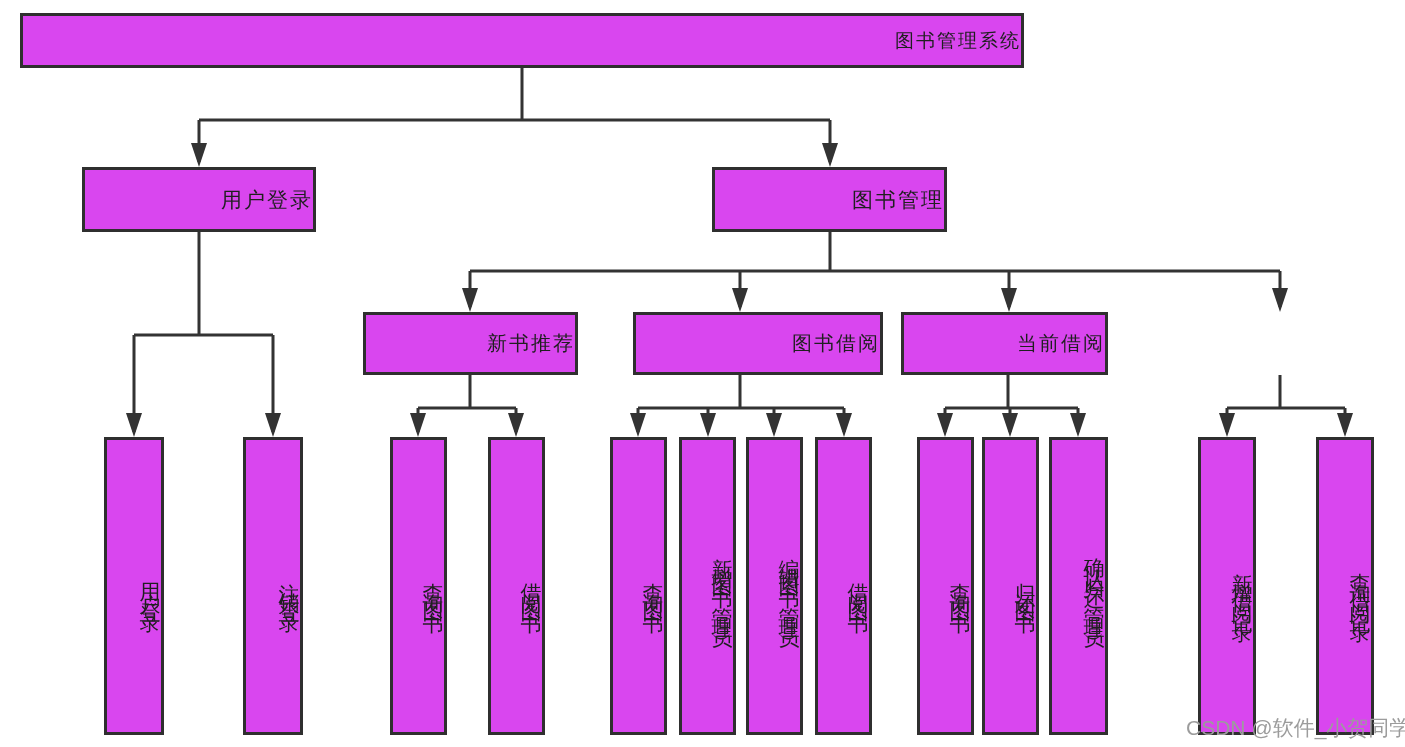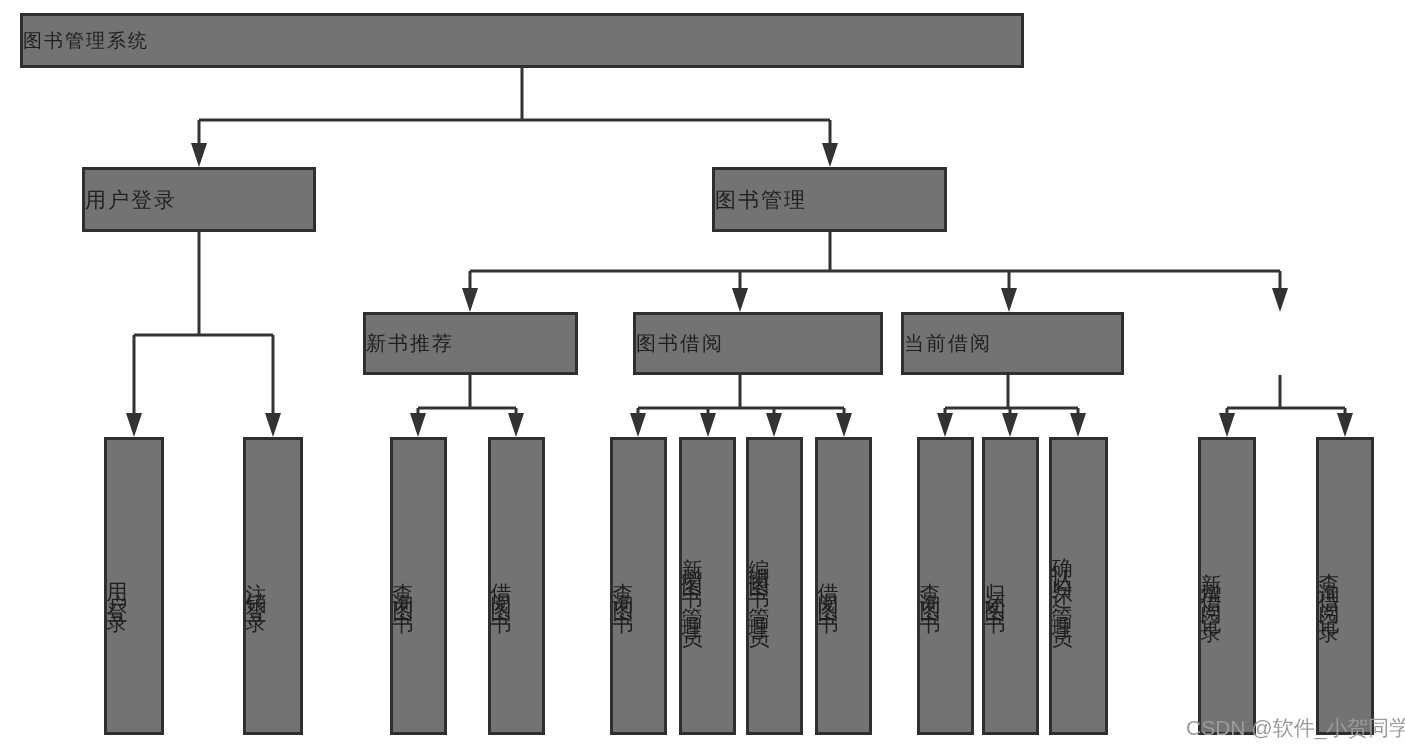--- a/index.html
+++ b/index.html
@@ -18,25 +18,25 @@
   .connectors {
     position: absolute;
     left: 0; top: 0;
     width: 1405px;
     height: 747px;
     z-index: 1;
   }
   .box {
     position: absolute;
     box-sizing: border-box;
-    background: #737373;
+    background: #d946ef;
     border: 3px solid #2f2f2f;
     display: flex;
     align-items: center;
-    justify-content: flex-start;
+    justify-content: flex-end;
     z-index: 2;
     color: #1f1f1f;
   }
   .box.h .lbl {
     font-size: 20px;
     letter-spacing: 2px;
     white-space: nowrap;
   }
   .box.root .lbl {
     font-size: 19px;
@@ -123,21 +123,21 @@
   <div class="box h l2" style="left:712px;top:167px;width:235px;height:65px">
     <span class="lbl">图书管理</span>
   </div>
 
   <div class="box h" style="left:363px;top:312px;width:215px;height:63px">
     <span class="lbl">新书推荐</span>
   </div>
   <div class="box h" style="left:633px;top:312px;width:250px;height:63px">
     <span class="lbl">图书借阅</span>
   </div>
-  <div class="box h" style="left:901px;top:312px;width:223px;height:63px">
+  <div class="box h" style="left:901px;top:312px;width:207px;height:63px">
     <span class="lbl">当前借阅</span>
   </div>
 
   <div class="box v" style="left:104px;top:437px;width:60px;height:298px">
     <span class="lbl">用户登录</span>
   </div>
   <div class="box v" style="left:243px;top:437px;width:60px;height:298px">
     <span class="lbl">注销登录</span>
   </div>
 

